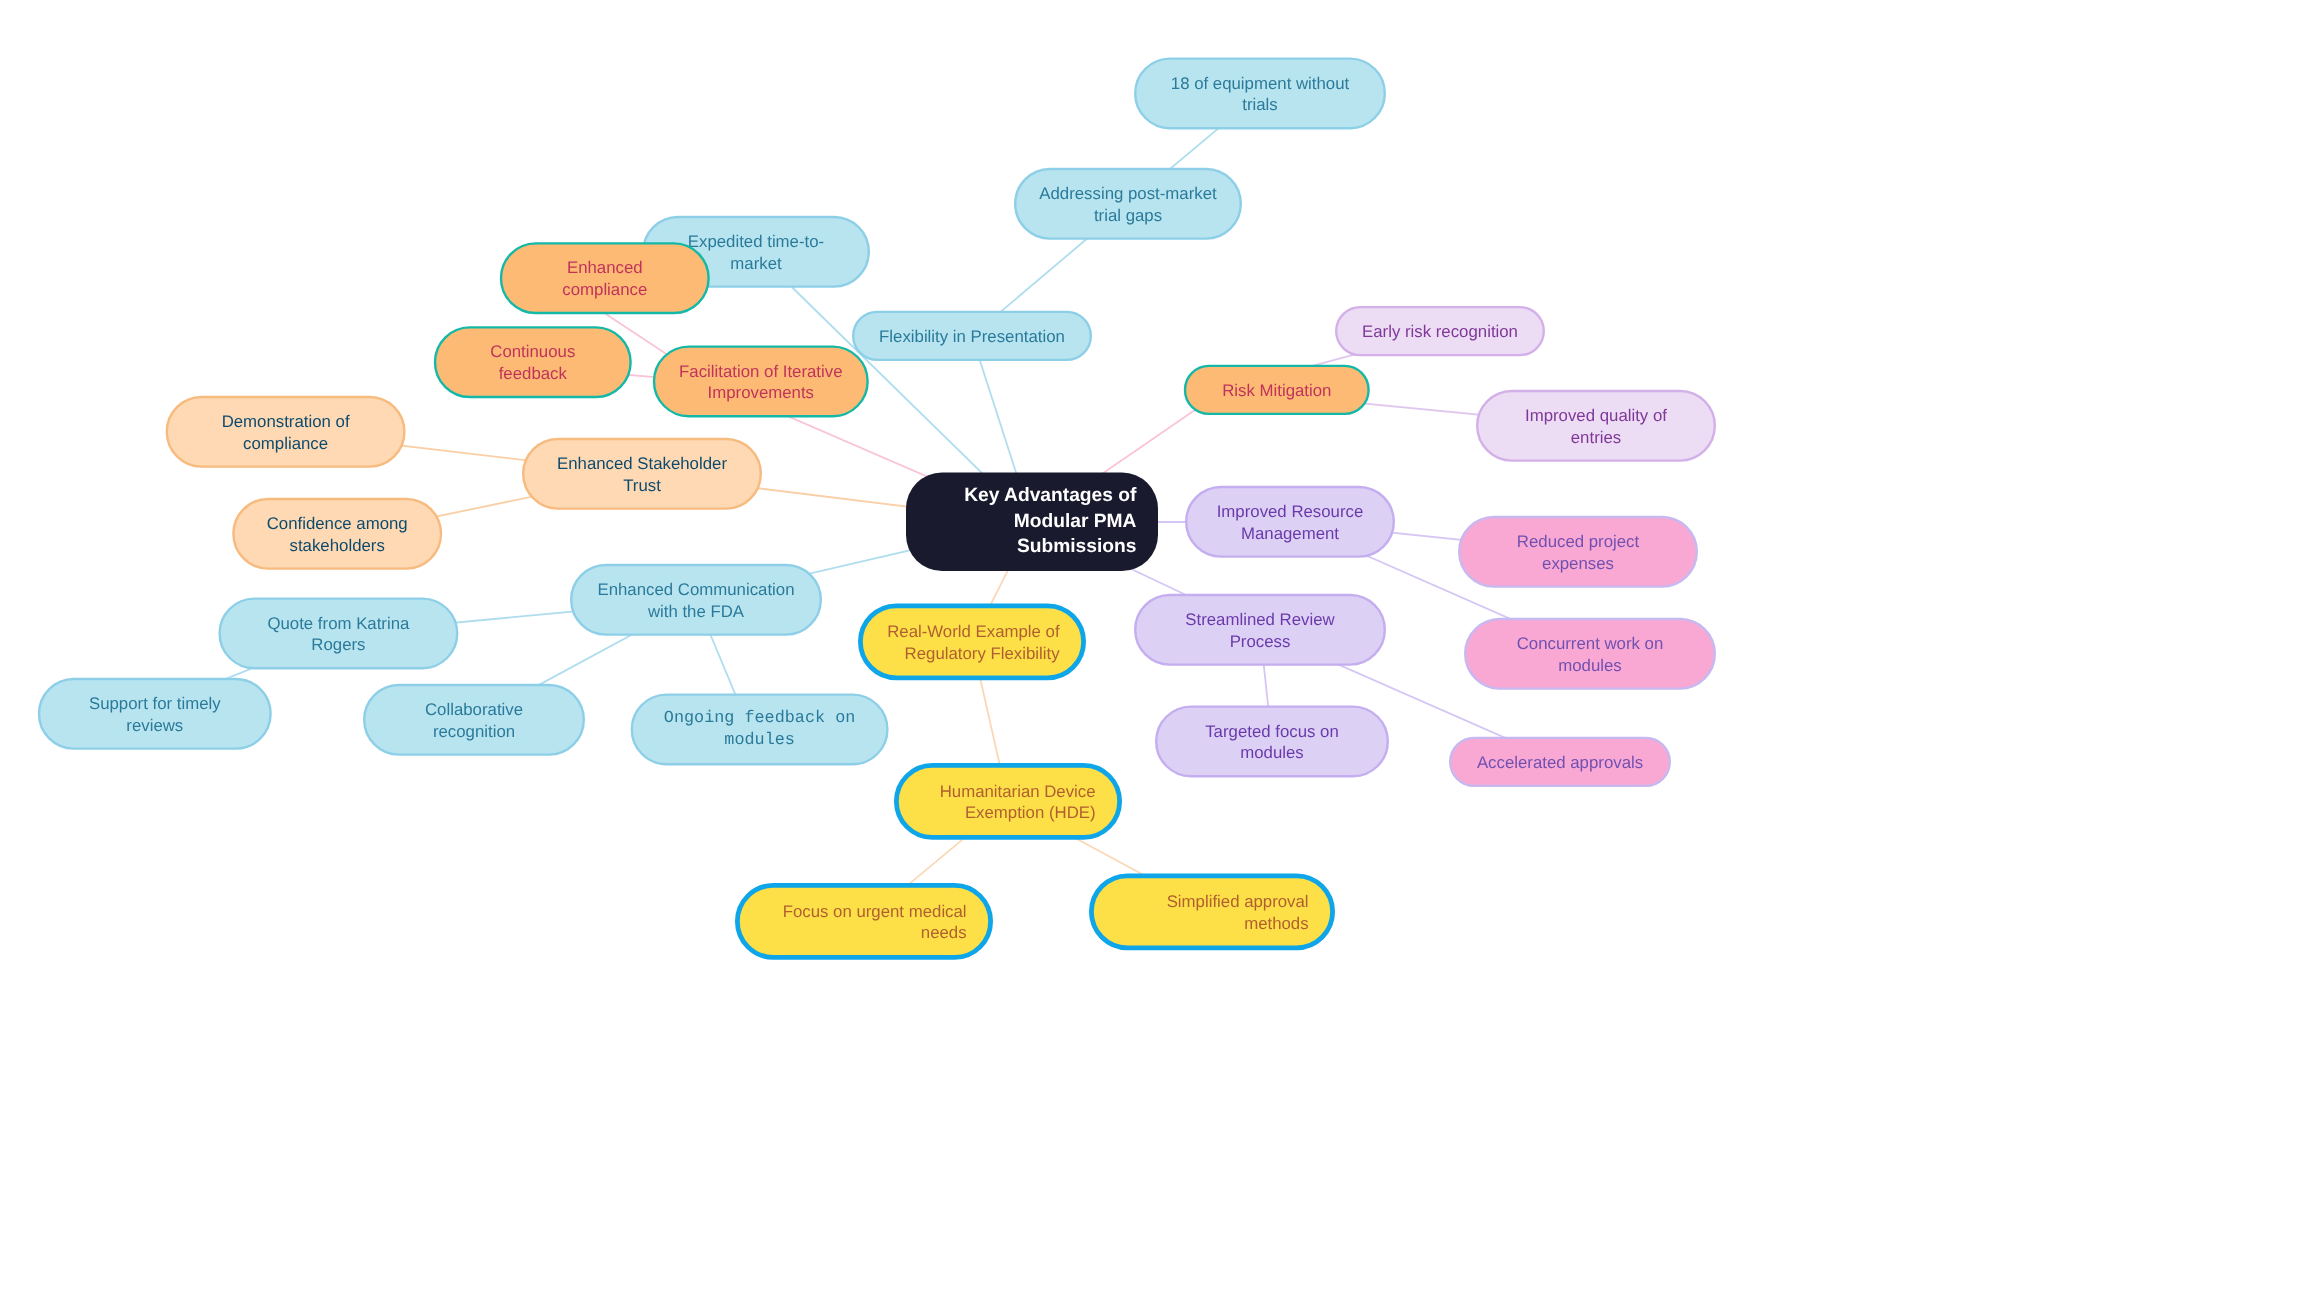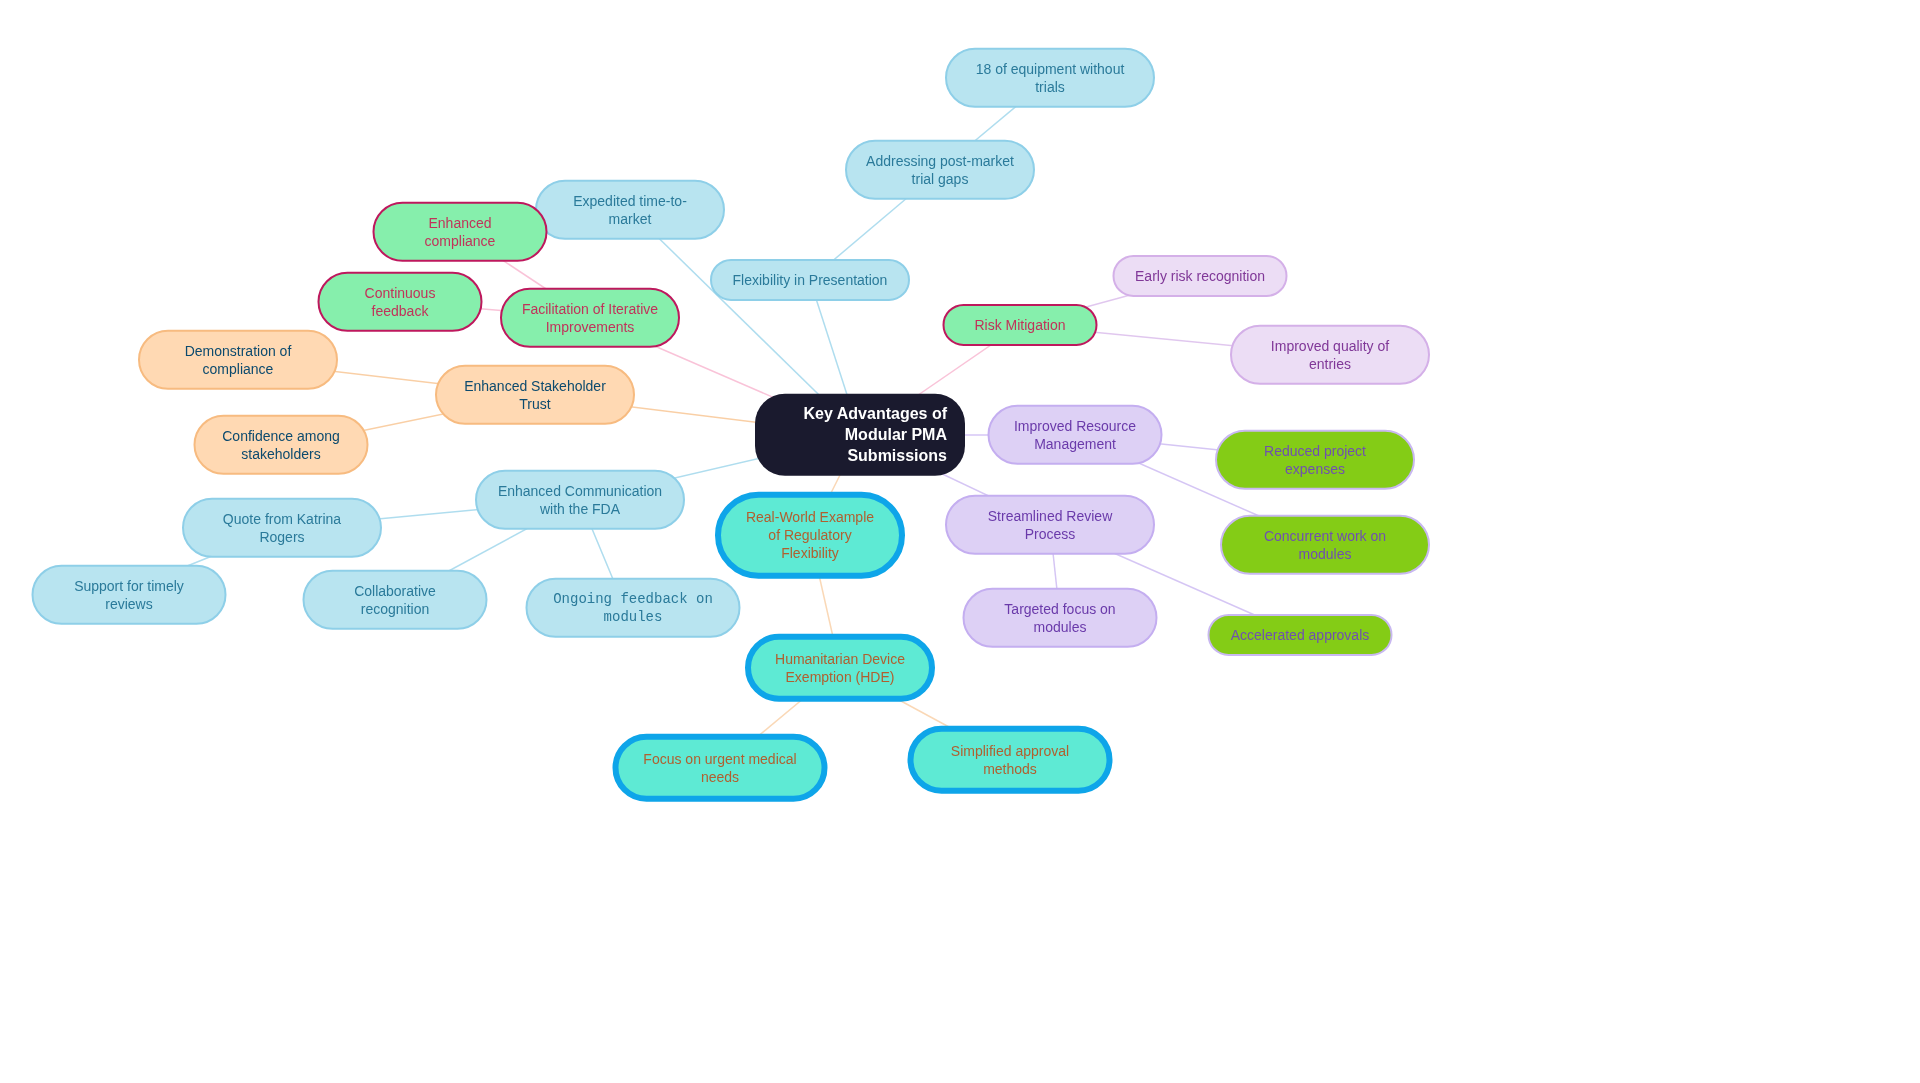--- a/index.html
+++ b/index.html
@@ -44,48 +44,50 @@
       width: 200px;
       border-radius: 30px;
       text-align: right;
     }
     .node-blue {
       background: #b8e4f0;
       color: #2a7a9a;
       border: 2px solid #8ecfe8;
     }
     .node-pink {
-      background: #86efac;
+      background: #fdba74;
       color: #c0335a;
-      border: 2px solid #be185d;
+      border: 2px solid #14b8a6;
+      margin-left: 44px;
     }
     .node-orange {
       background: #ffd9b3;
       color: #0c4a6e;
       border: 2px solid #f7bb80;
     }
     .node-purple {
       background: #ddd0f5;
       color: #6a3aaa;
       border: 2px solid #c4aef0;
     }
     .node-lavender {
-      background: #84cc16;
+      background: #f9a8d4;
       color: #7050b0;
       border: 2px solid #c8b8f0;
     }
     .node-light-purple {
       background: #ecddf5;
       color: #803898;
       border: 2px solid #d4b0e8;
     }
     .node-peach {
-      background: #5eead4;
+      background: #fde047;
       color: #b06030;
-      border: 6px solid #0ea5e9;
+      border: 4px solid #0ea5e9;
+      text-align: right;
     }
   </style>
 </head>
 <body>
 
 <div id="mindmap-container">
   <svg id="lines">
       <line x1="860" y1="435" x2="630" y2="210" stroke="#8ecfe8" stroke-width="1.5" opacity="0.7"></line>
       <line x1="860" y1="435" x2="810" y2="280" stroke="#8ecfe8" stroke-width="1.5" opacity="0.7"></line>
       <line x1="860" y1="435" x2="590" y2="318" stroke="#f7aac8" stroke-width="1.5" opacity="0.7"></line>

